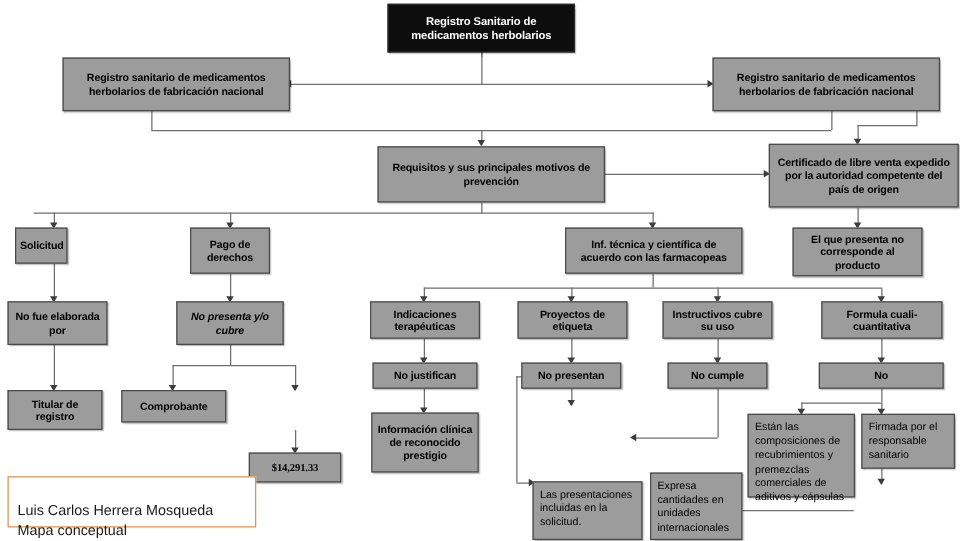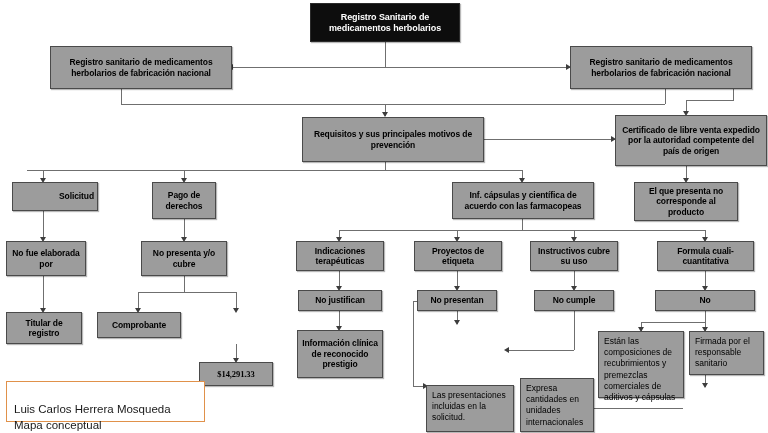--- a/index.html
+++ b/index.html
@@ -216,41 +216,41 @@
   </div>
 
   <div class="node" style="left:302px; top:117px; width:182px; height:45px;">
     <span class="txt">Requisitos y sus principales motivos de prevención</span>
   </div>
 
   <div class="node" style="left:615px; top:115px; width:152px; height:51px;">
     <span class="txt">Certificado de libre venta expedido por la autoridad competente del país de origen</span>
   </div>
 
-  <div class="node" style="left:12px; top:182px; width:86px; height:29px;text-align:right;">
+  <div class="node" style="left:12px; top:182px; width:42px; height:29px;text-align:right;">
     <span class="txt">Solicitud</span>
   </div>
 
   <div class="node" style="left:152px; top:182px; width:64px; height:37px;">
     <span class="txt">Pago de derechos</span>
   </div>
 
   <div class="node" style="left:452px; top:182px; width:142px; height:37px;">
-    <span class="txt">Inf. cápsulas y científica de acuerdo con las farmacopeas</span>
+    <span class="txt">Inf. técnica y científica de acuerdo con las farmacopeas</span>
   </div>
 
   <div class="node" style="left:634px; top:182px; width:104px; height:39px;">
     <span class="txt">El que presenta no corresponde al producto</span>
   </div>
 
   <div class="node" style="left:6px; top:241px; width:80px; height:35px;">
     <span class="txt">No fue elaborada por</span>
   </div>
 
-  <div class="node" style="left:141px; top:241px; width:86px; height:35px;">
+  <div class="node" style="left:141px; top:241px; width:86px; height:35px;font-style:italic;">
     <span class="txt">No presenta y/o cubre</span>
   </div>
 
   <div class="node" style="left:296px; top:241px; width:88px; height:30px;">
     <span class="txt">Indicaciones terapéuticas</span>
   </div>
 
   <div class="node" style="left:414px; top:241px; width:88px; height:30px;">
     <span class="txt">Proyectos de etiqueta</span>
   </div>

